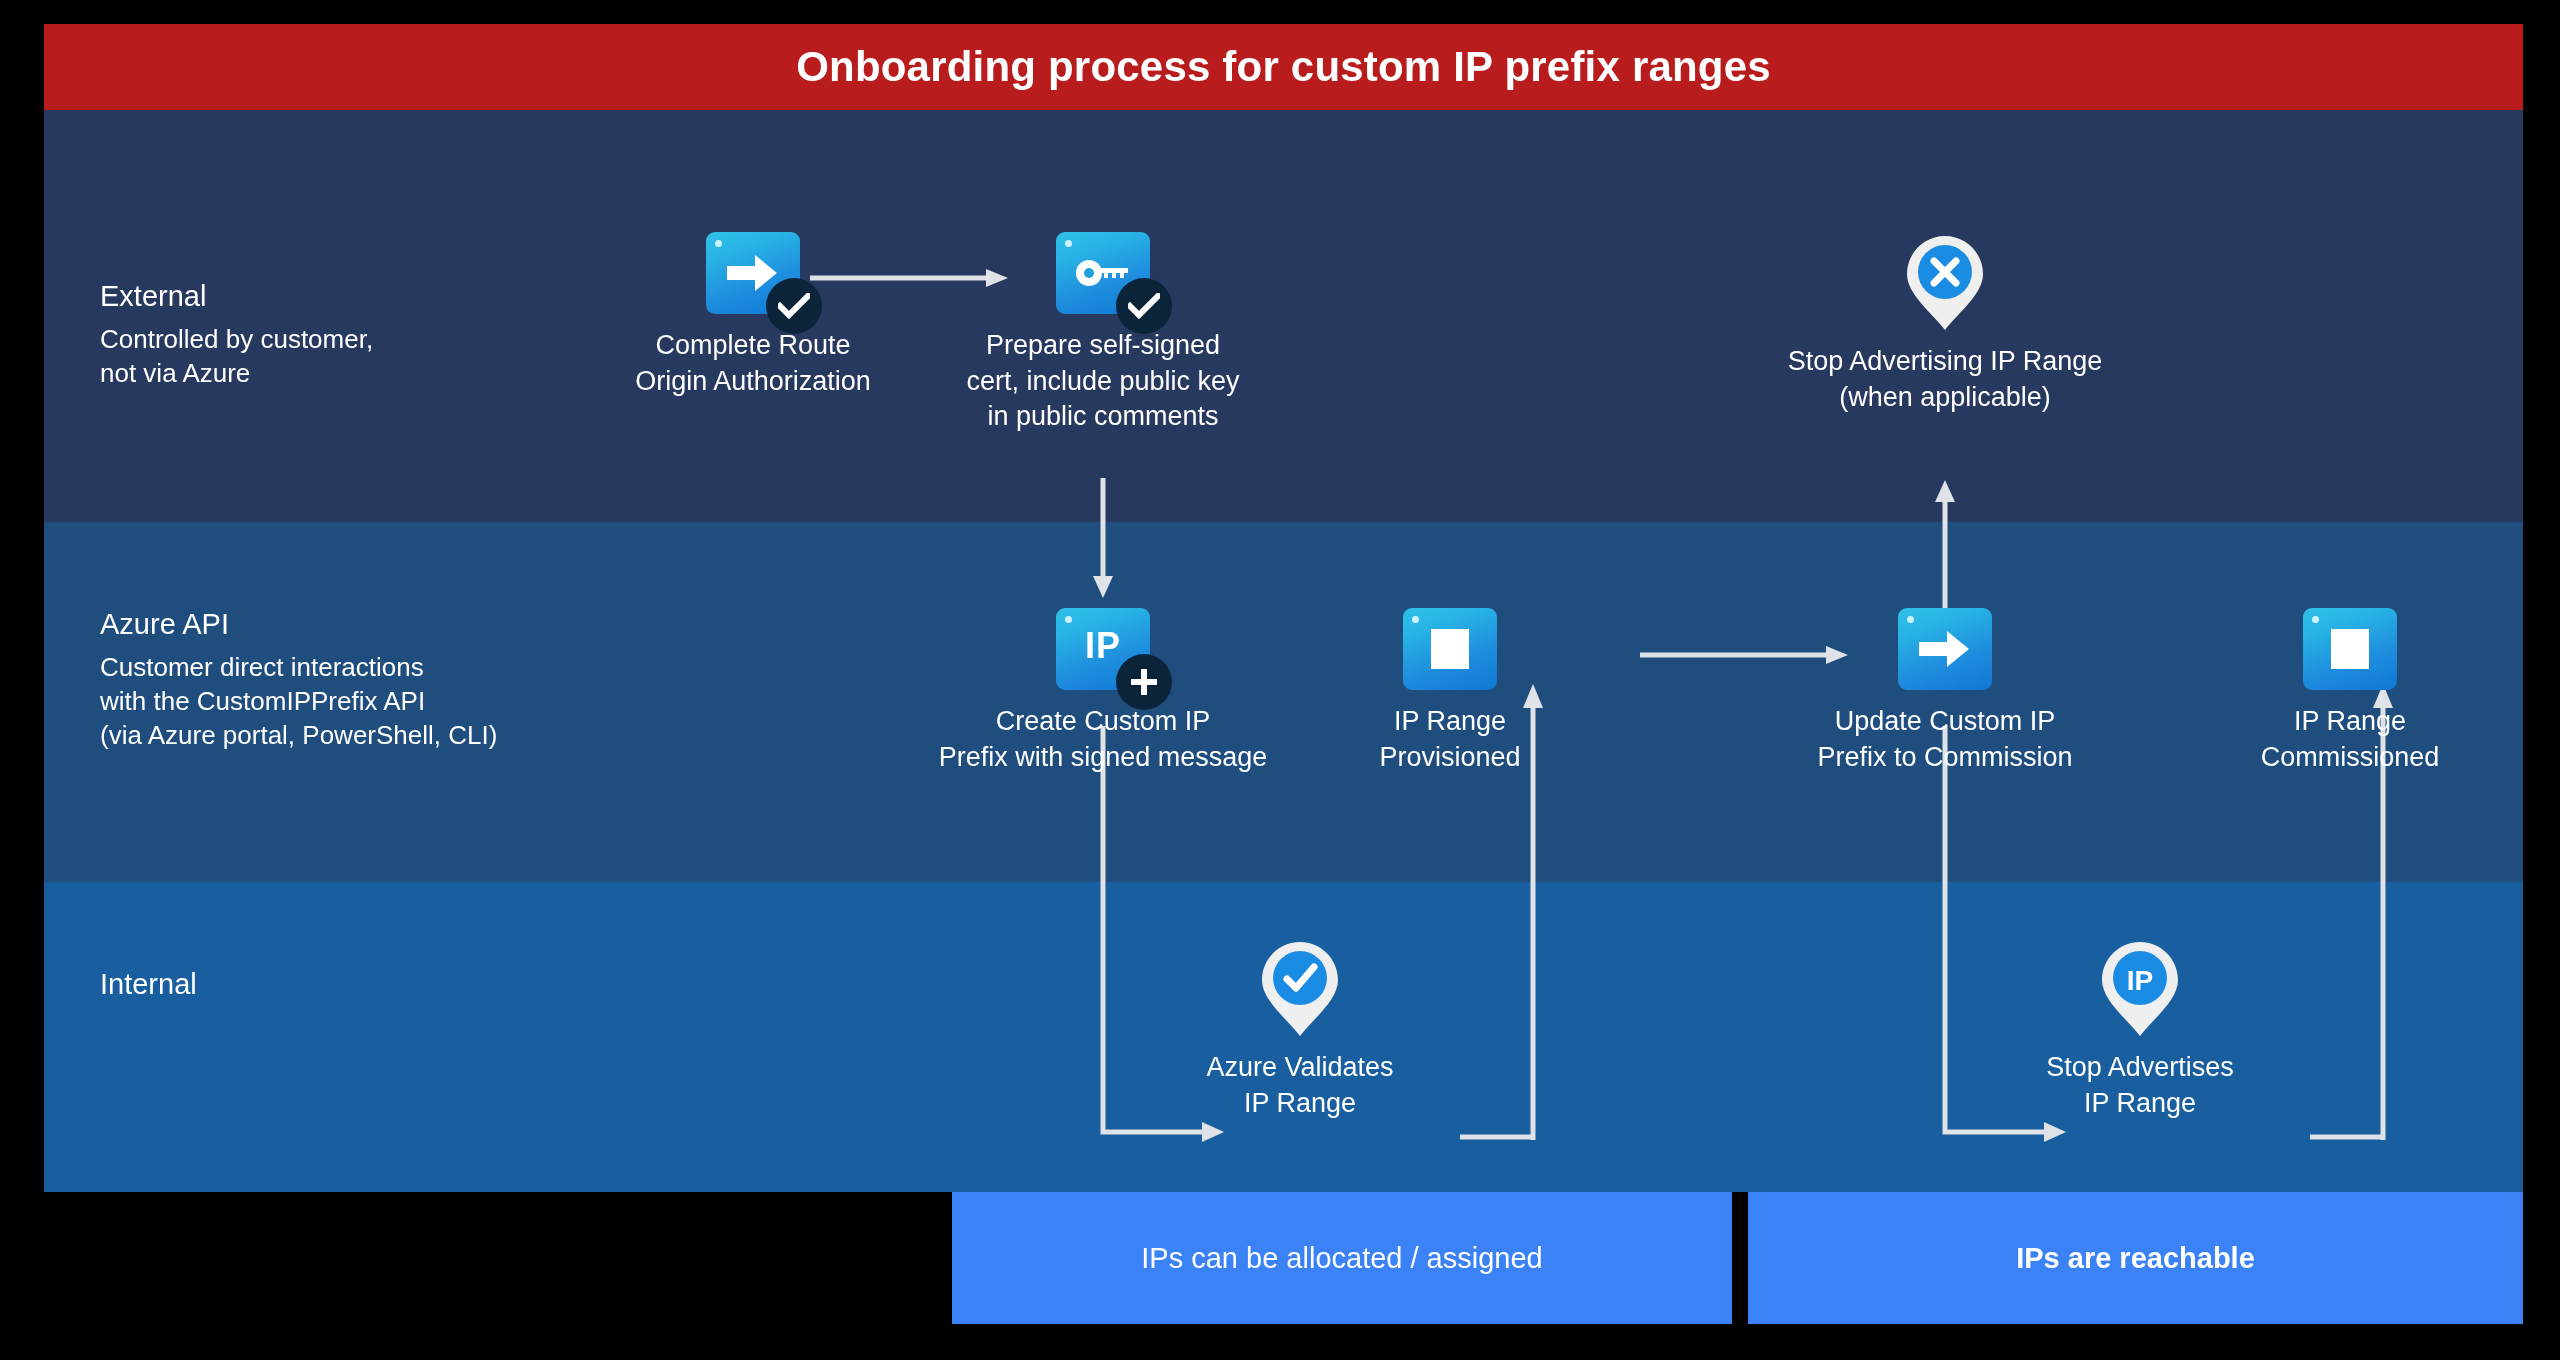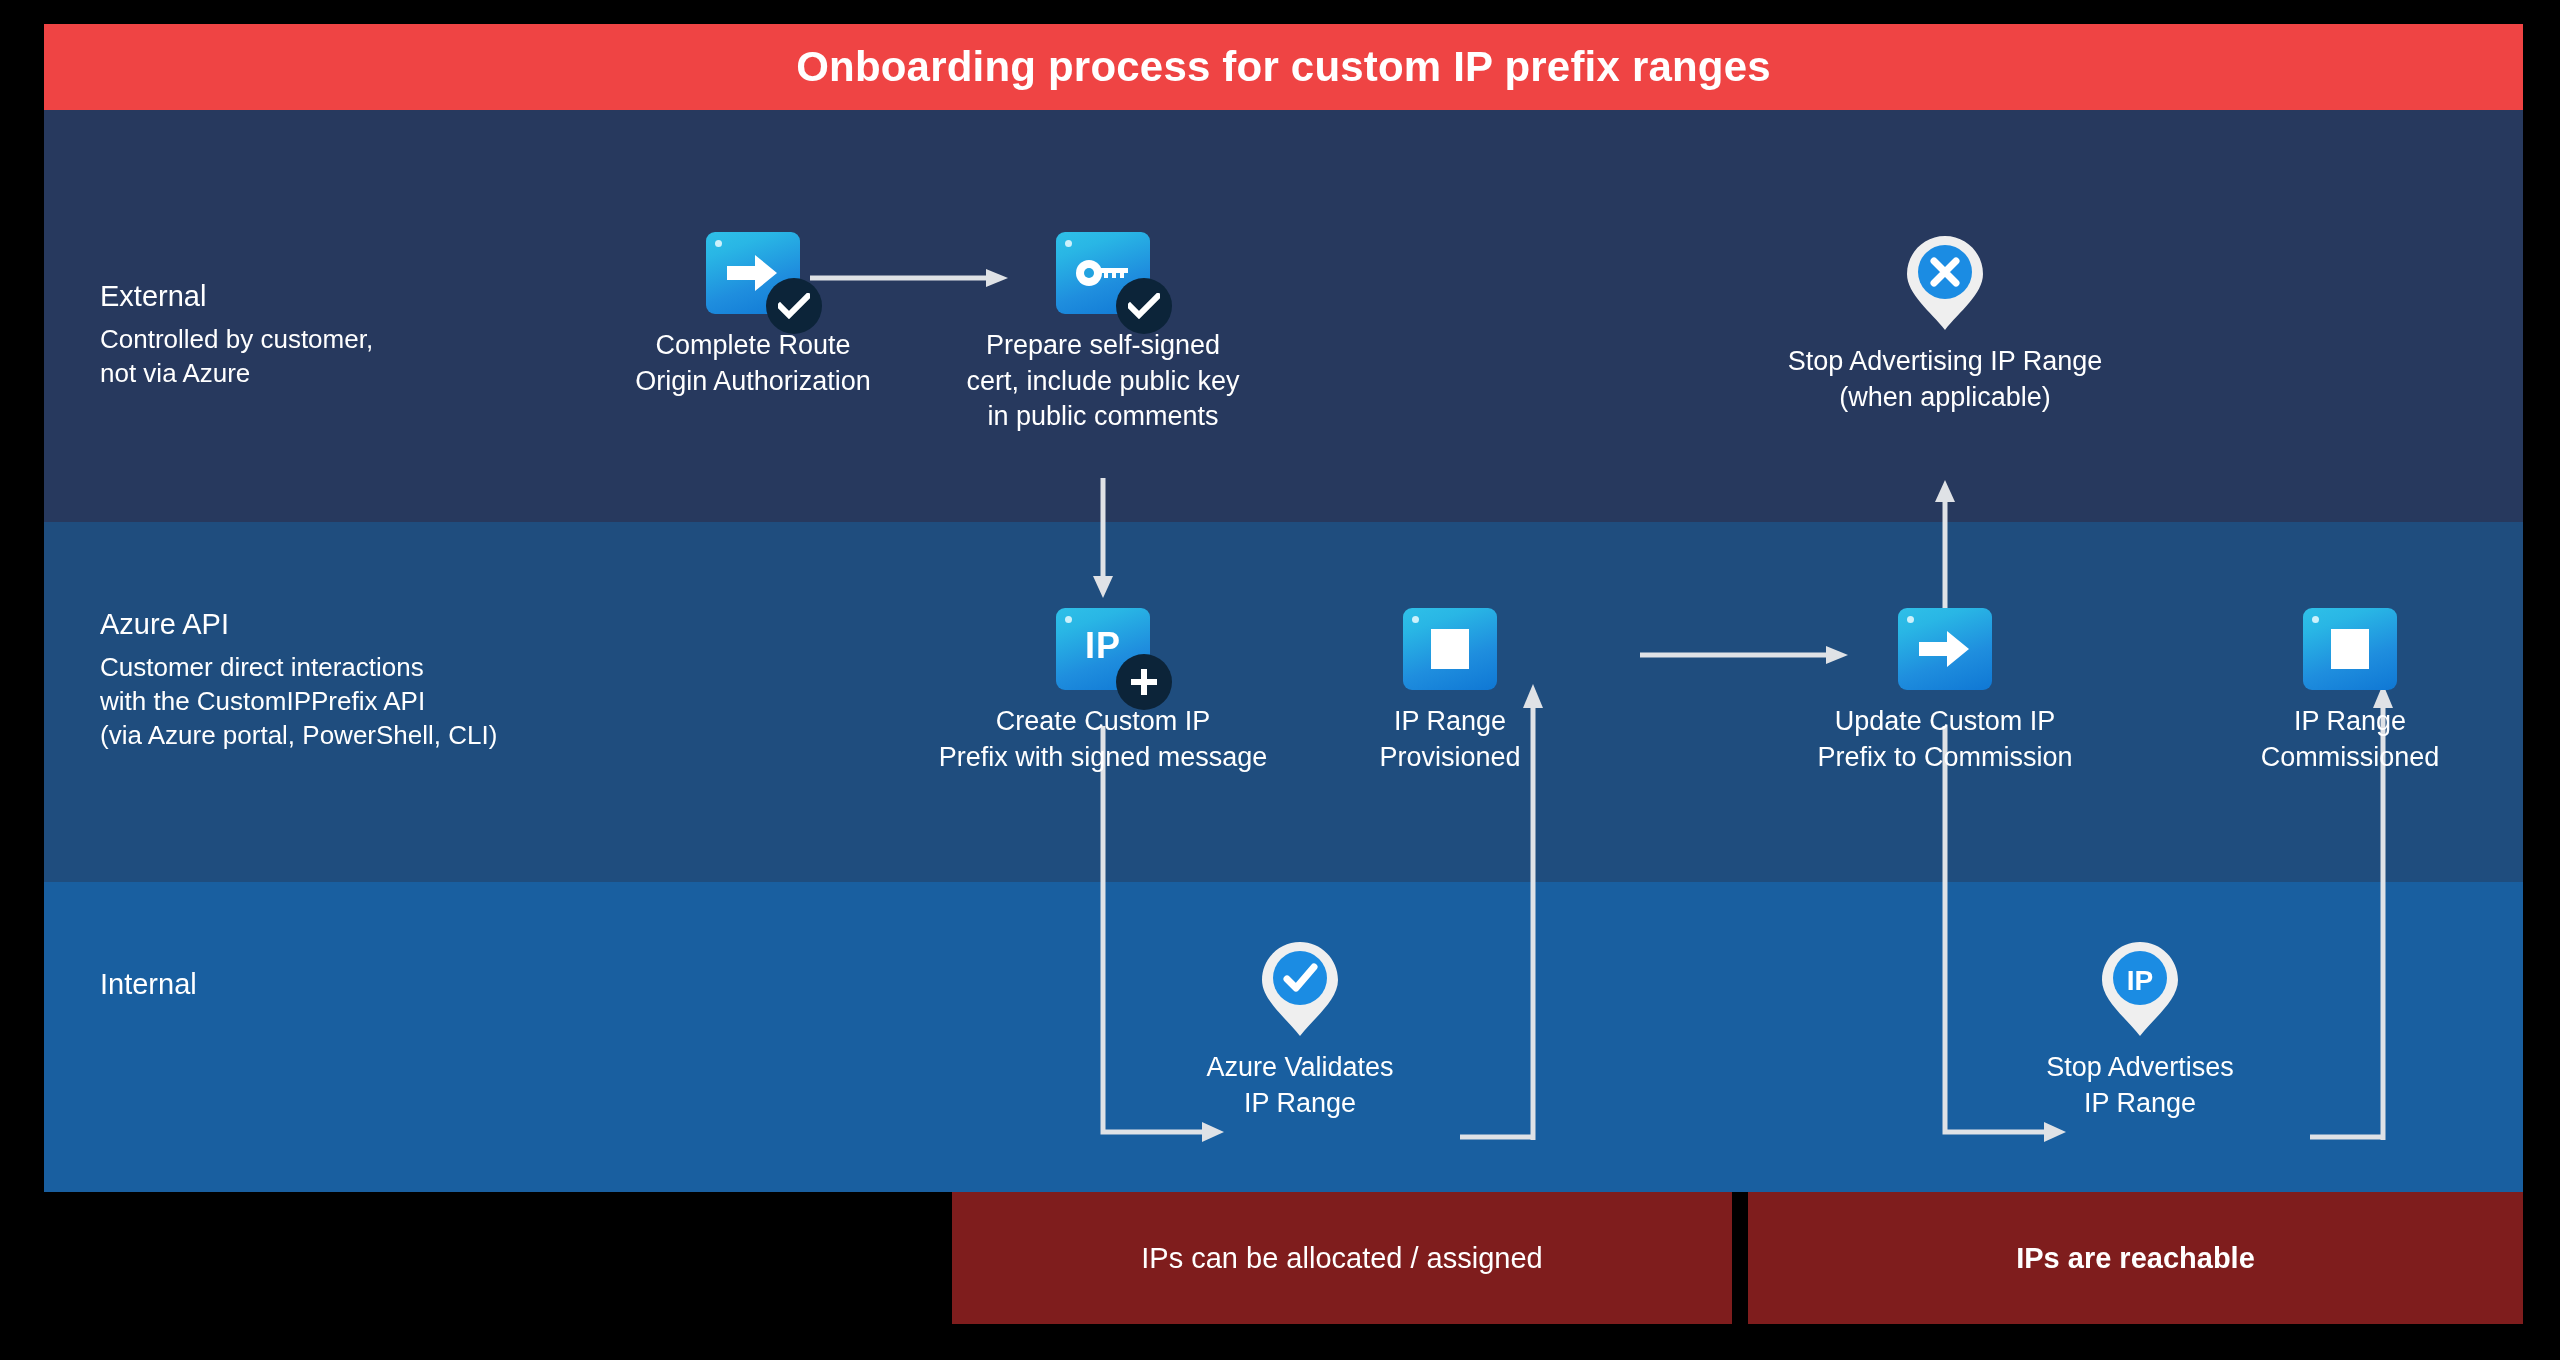--- a/index.html
+++ b/index.html
@@ -1,21 +1,21 @@
 <!DOCTYPE html>
 <html><head>
 <meta charset="utf-8">
 <style>
   html,body{margin:0;padding:0;background:#000;}
   body{width:2560px;height:1360px;overflow:hidden;font-family:"Liberation Sans",sans-serif;}
   #stage{position:relative;width:2560px;height:1360px;background:#000;}
 
   
   .band{position:absolute;left:44px;width:2479px;}
-  #header-band{top:24px;height:86px;background:#ef4444;}
+  #header-band{top:24px;height:86px;background:#b91c1c;}
   #band-external{top:110px;height:412px;background:#27395e;}
   #band-azure{top:522px;height:360px;background:#1f4d7e;}
   #band-internal{top:882px;height:310px;background:#195fa0;}
 
   #header-title{
     position:absolute;left:0;right:0;top:0;height:86px;
     display:flex;align-items:center;justify-content:center;
     color:#ffffff;font-size:42px;font-weight:bold;letter-spacing:.2px;
   }
 
@@ -53,21 +53,21 @@
   
   .pin{position:relative;width:76px;height:94px;}
   .pin svg{display:block;}
 
   
   .conn{position:absolute;}
   .conn svg{display:block;overflow:visible;}
 
   
   .bottombox{
-    position:absolute;background:#7f1d1d;display:flex;align-items:center;justify-content:center;
+    position:absolute;background:#3b82f6;display:flex;align-items:center;justify-content:center;
     color:#ffffff;font-size:29px;
   }
 </style>
 </head>
 <body>
 
 <div id="stage">
 
   <div class="band" id="header-band">
     <div id="header-title">Onboarding process for custom IP prefix ranges</div>

